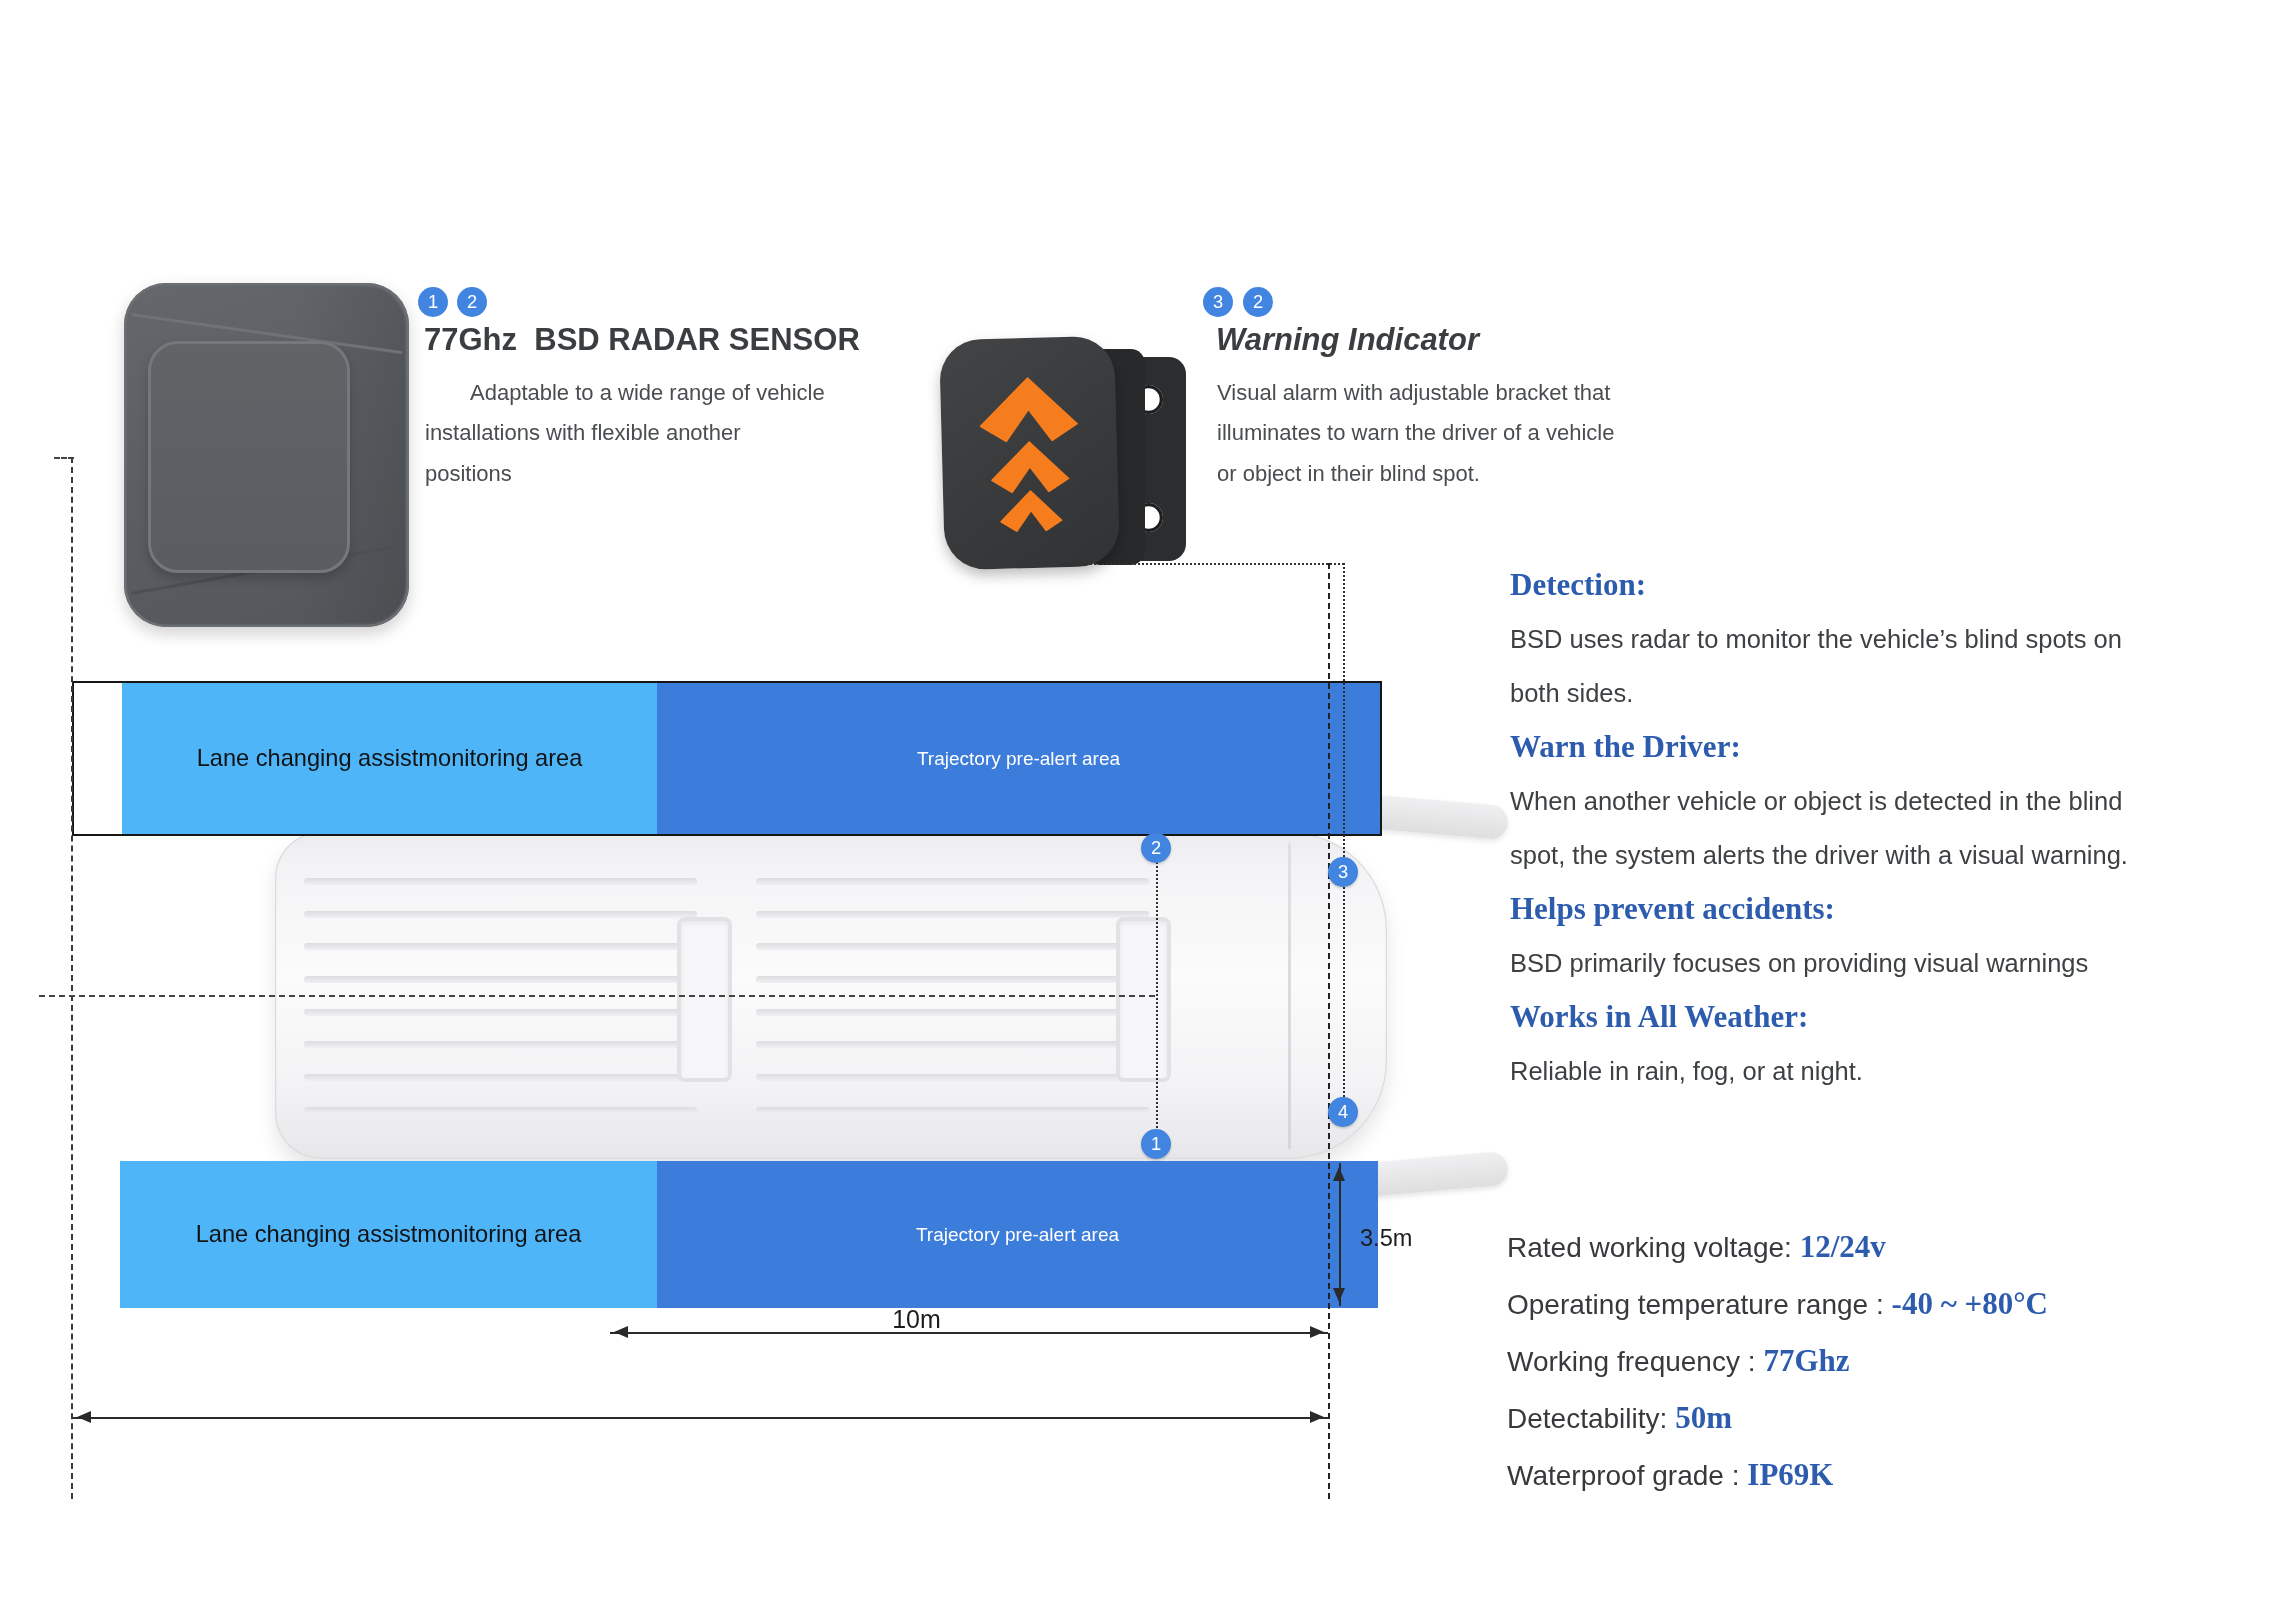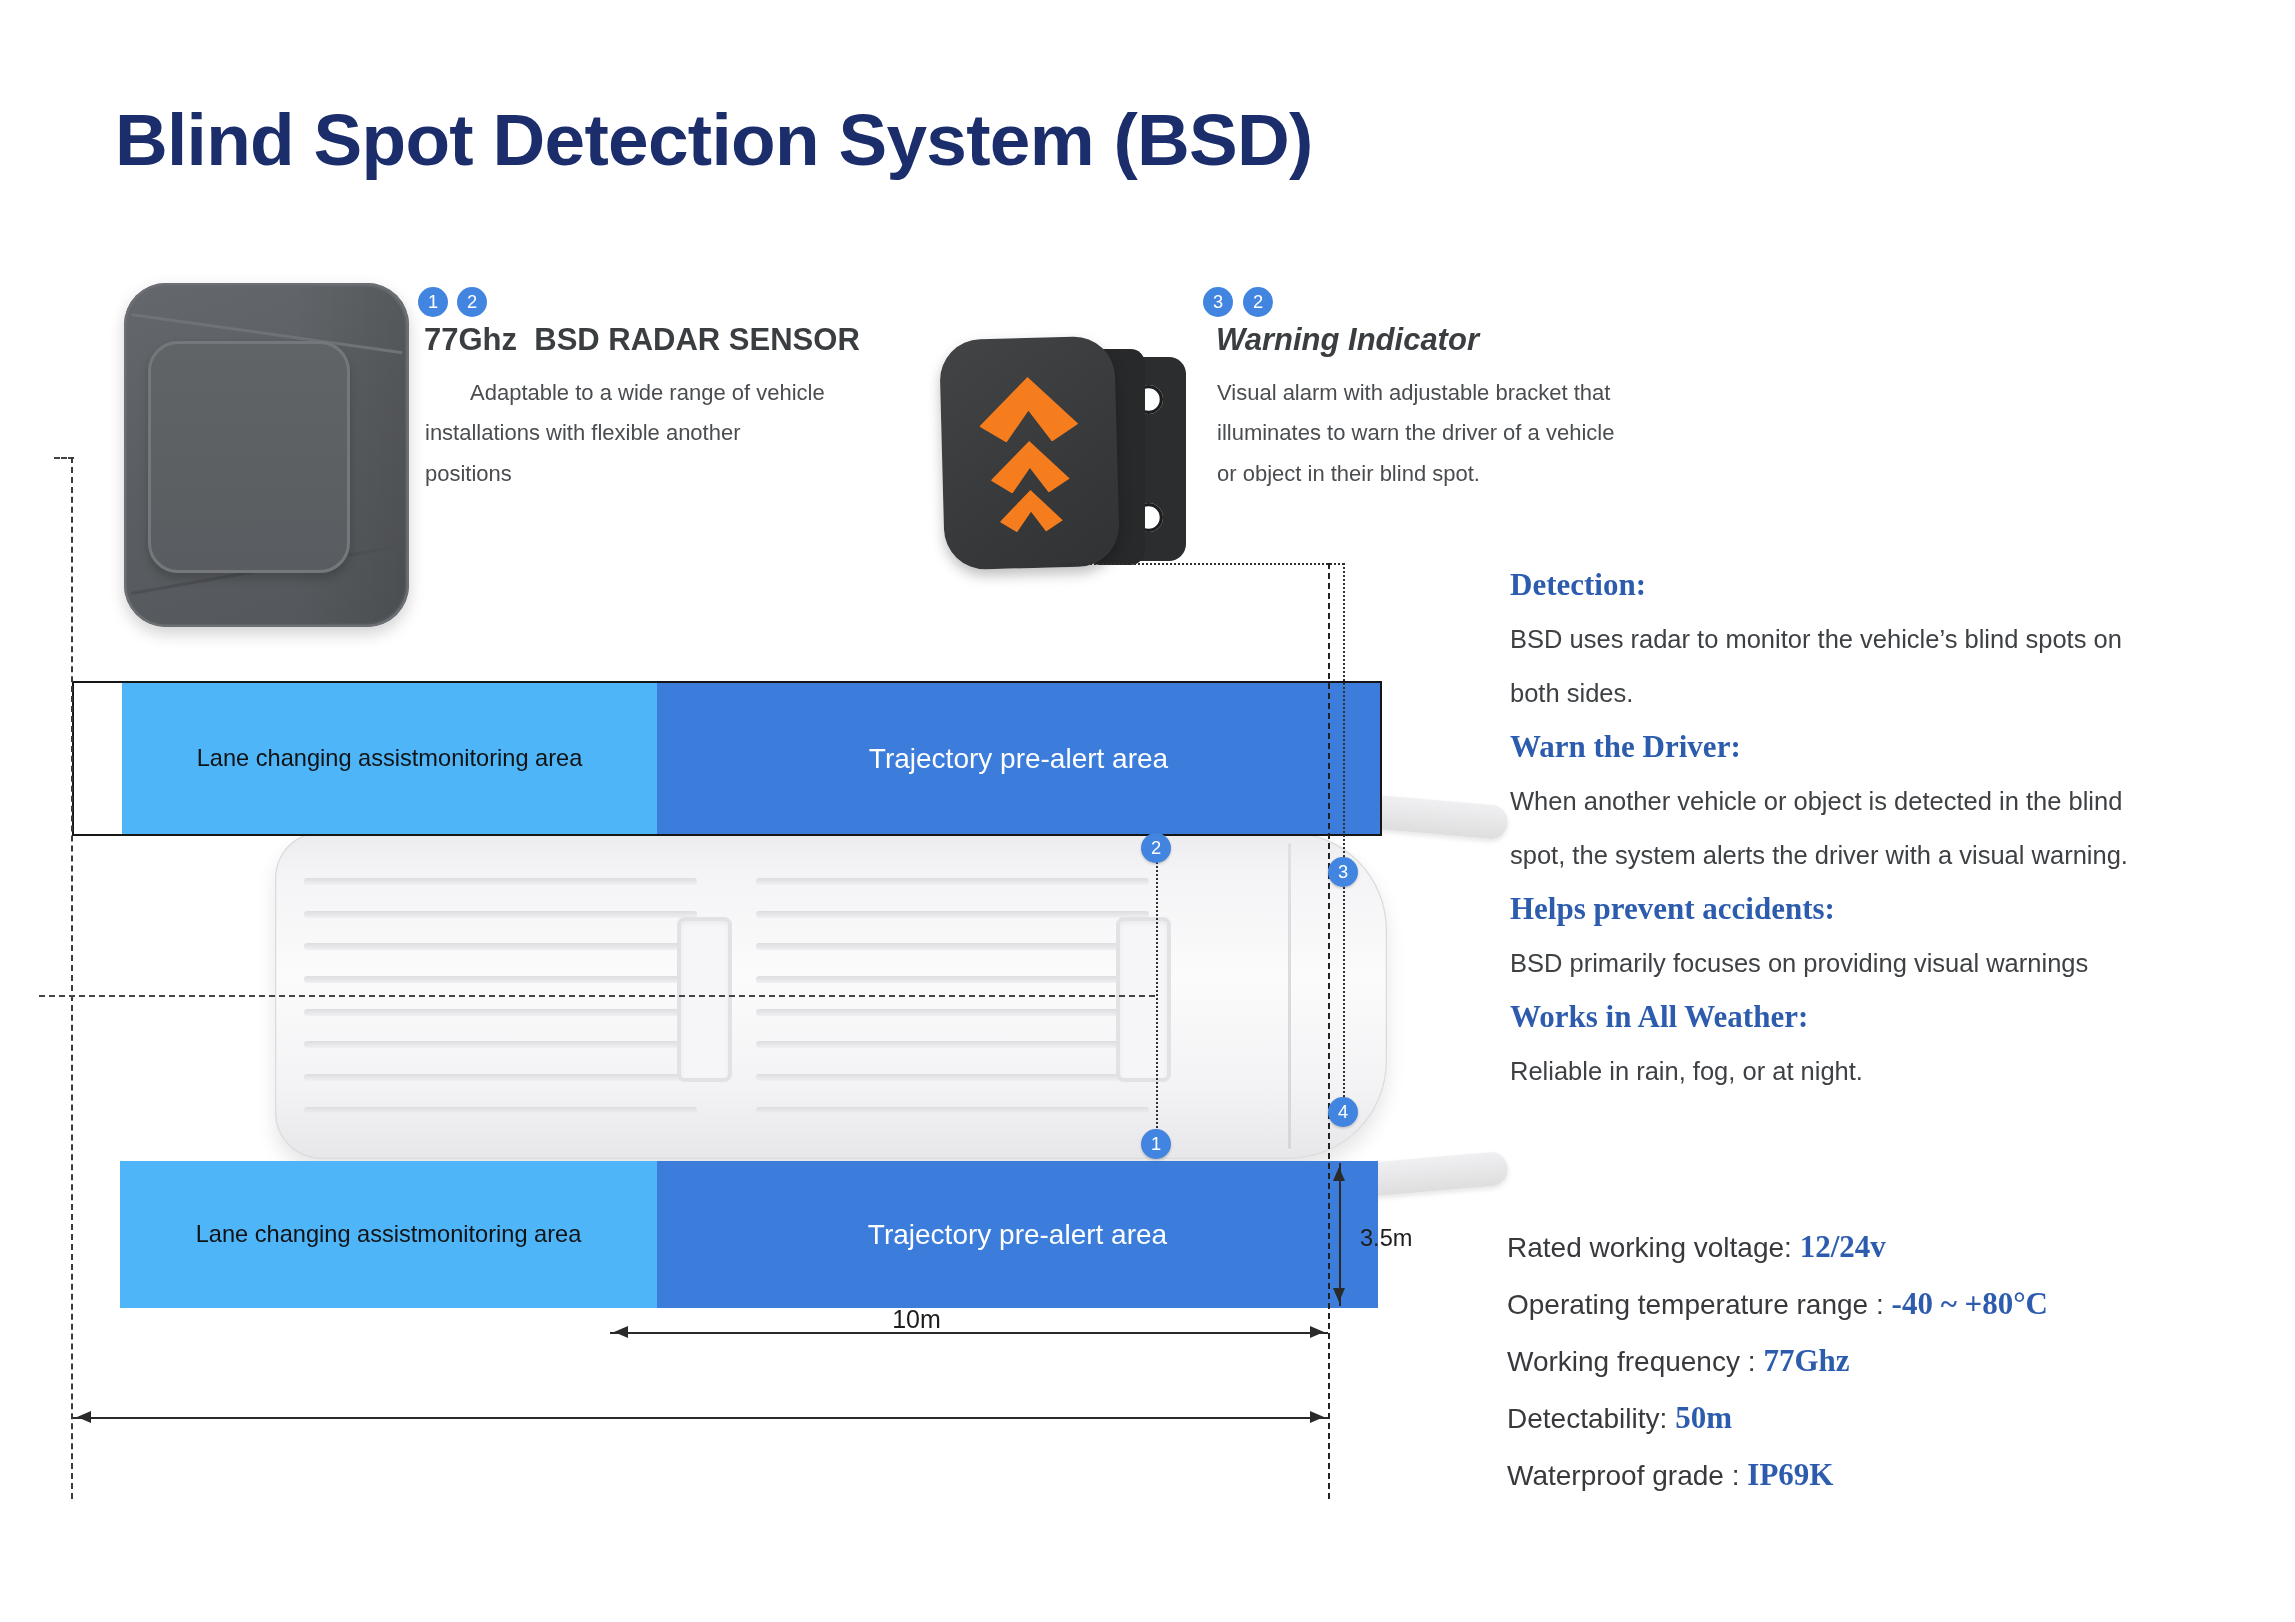--- a/index.html
+++ b/index.html
@@ -54,21 +54,21 @@
   
   .spec-col{left:1507px;top:1218px;width:772px;}
   .spec-row{height:57px;line-height:57px;white-space:pre;}
   .spec-label{font-size:28px;color:#37393c;}
   .spec-value{font-family:"Liberation Serif", serif;font-size:31px;font-weight:700;color:#2d5cae;margin-left:7.9px;}
   
   .area-row{display:flex;z-index:3;padding-left:48px;}
   .area-light{background:#4db5f8;display:flex;align-items:center;justify-content:center;
     font-size:23.6px;color:#101214;}
   .area-dark{background:#3c7cdb;display:flex;align-items:center;justify-content:center;
-    font-size:28px;color:#ffffff;flex:1;}
+    font-size:19px;color:#ffffff;flex:1;}
   .dash-v{border-left:2px dashed #3a3a3a;width:0;z-index:4;}
   .dash-h{border-top:2px dashed #444444;height:0;z-index:4;}
   .dot-v{border-left:2px dotted #2f2f2f;width:0;z-index:4;}
   .dot-h{border-top:2px dotted #2f2f2f;height:0;z-index:4;}
   .d-badge{z-index:6;box-shadow:0 1.3px 2.6px rgba(0,0,0,.2);}
   
   .truck{left:275px;top:832px;width:1112px;height:327px;z-index:2;
     border-radius:46px 98px 98px 46px;
     background:linear-gradient(180deg,#ececee 0%,#f4f4f6 12%,#fbfbfc 45%,#f3f3f5 78%,#e7e7e9 100%);
     box-shadow:inset 0 0 0 1.3px #dcdcde, 0 10.5px 19.6px rgba(0,0,0,.10);}
@@ -92,21 +92,20 @@
   .varrow::after{content:'';position:absolute;bottom:-2px;left:-7.9px;width:0;height:0;
     border:6.5px solid transparent;border-top:14.4px solid #2a2a2a;}
   .measure-label{font-size:25px;color:#1d1d1d;z-index:5;}
   .ttc-label{font-size:37px;color:#1d1d1d;z-index:5;}
 </style>
 </head>
 <body>
 
 <div id="canvas">
 
-  <div class="abs page-title">Blind Spot Detection System (BSD)</div>
 
   <div class="abs radar-body">
     <div class="abs radar-shade"></div>
     <div class="abs radar-diag-top"></div>
     <div class="abs radar-diag-bot"></div>
     <div class="abs radar-face"></div>
   </div>
 
   <div class="abs badge" style="left:418px;top:287px;">1</div>
   <div class="abs badge" style="left:457px;top:287px;">2</div>

